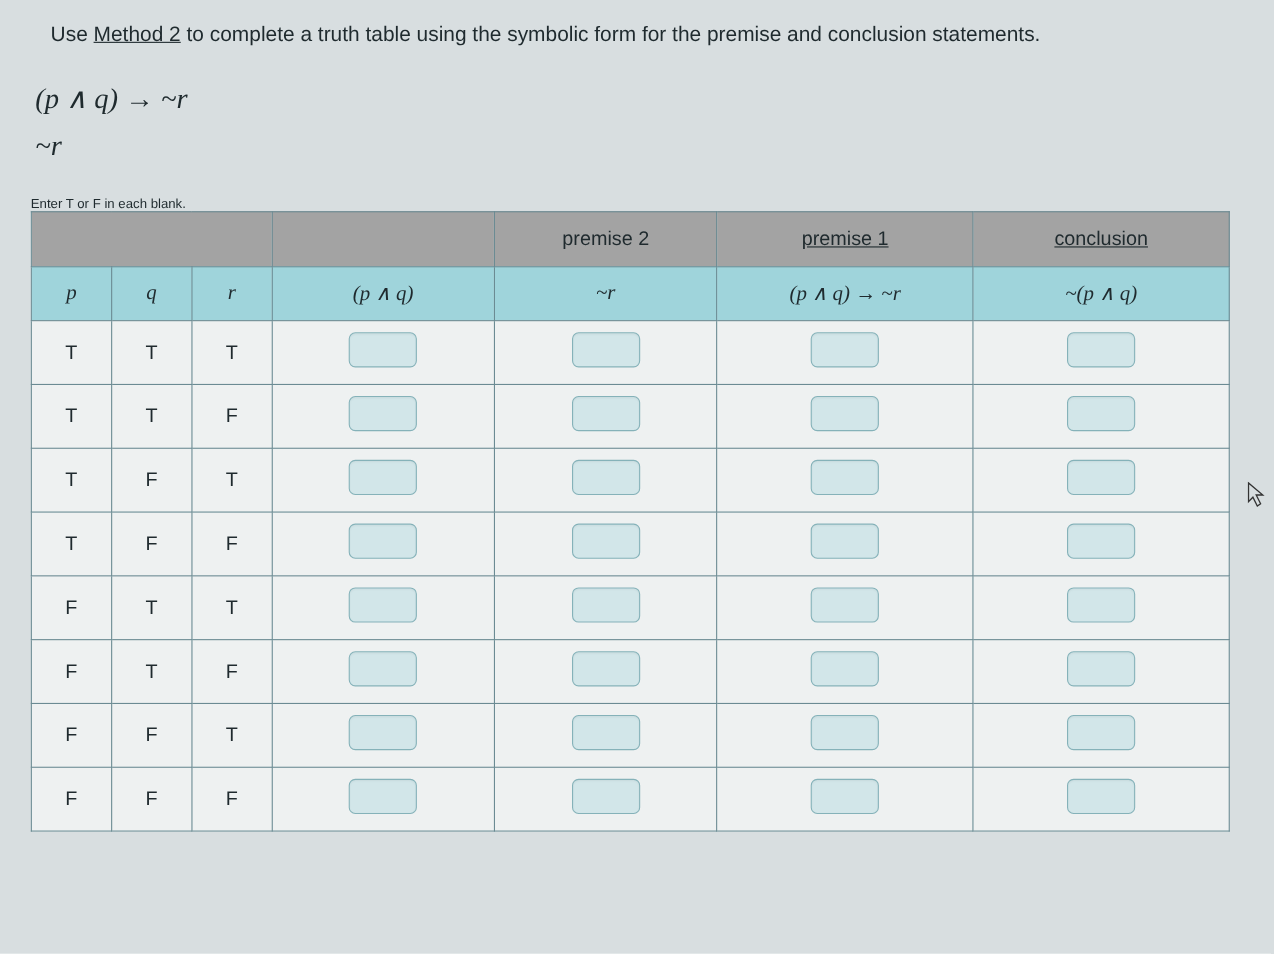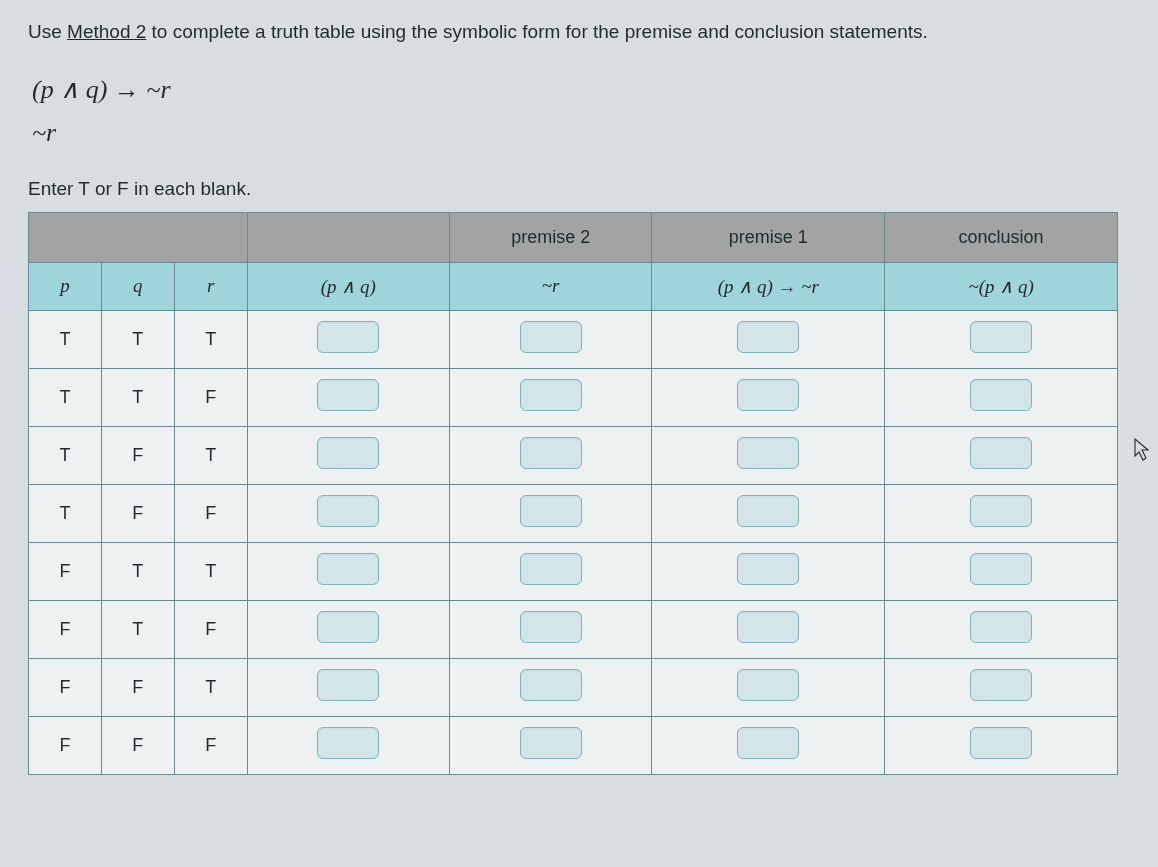--- a/index.html
+++ b/index.html
@@ -7,37 +7,38 @@
   font-family: Arial, Helvetica, sans-serif;
   background: #d8dee0;
   padding: 18px 28px;
   width: 1158px;
   color: #1f2a2e;
 }
 .instruction {
   font-size: 19px;
   line-height: 1.5;
   margin-bottom: 22px;
+  margin-left: 18px;
 }
 .underline { text-decoration: underline; }
 .logic-block {
   font-family: "Times New Roman", Times, serif;
   font-style: italic;
   font-size: 26px;
   margin: 8px 0 24px 4px;
   line-height: 1.6;
 }
 .logic-line { margin: 2px 0; }
 .logic-rule {
   border-top: 2px solid #222;
   width: 170px;
   margin-top: 2px;
   padding-top: 4px;
 }
-.enter-text { font-size: 19px; margin-bottom: 12px; }
+.enter-text { font-size: 12px; }
 table.truth {
   border-collapse: collapse;
   width: 1090px;
   background: #fdfdfd;
 }
 table.truth th, table.truth td {
   border: 1px solid #6b8b93;
   text-align: center;
   font-size: 18px;
 }
@@ -74,21 +75,21 @@
 }
 .cursor-icon {
   position: absolute;
   right: 6px;
   top: 438px;
   font-size: 22px;
   color: #333;
 }
 .col-narrow { width: 72px; }
 .col-mid { width: 200px; }
-.col-wide { width: 230px; }
+.col-wide { width: 230px; text-decoration: underline; }
 </style>
 </head>
 <body>
 
 <p class="instruction">
   <span>Use </span><span class="underline">Method 2</span><span> to complete a truth table using the symbolic form for the premise and conclusion statements.</span>
 </p>
 
 <div class="logic-block">
   <div class="logic-line">(p ∧ q) → ~r</div>

